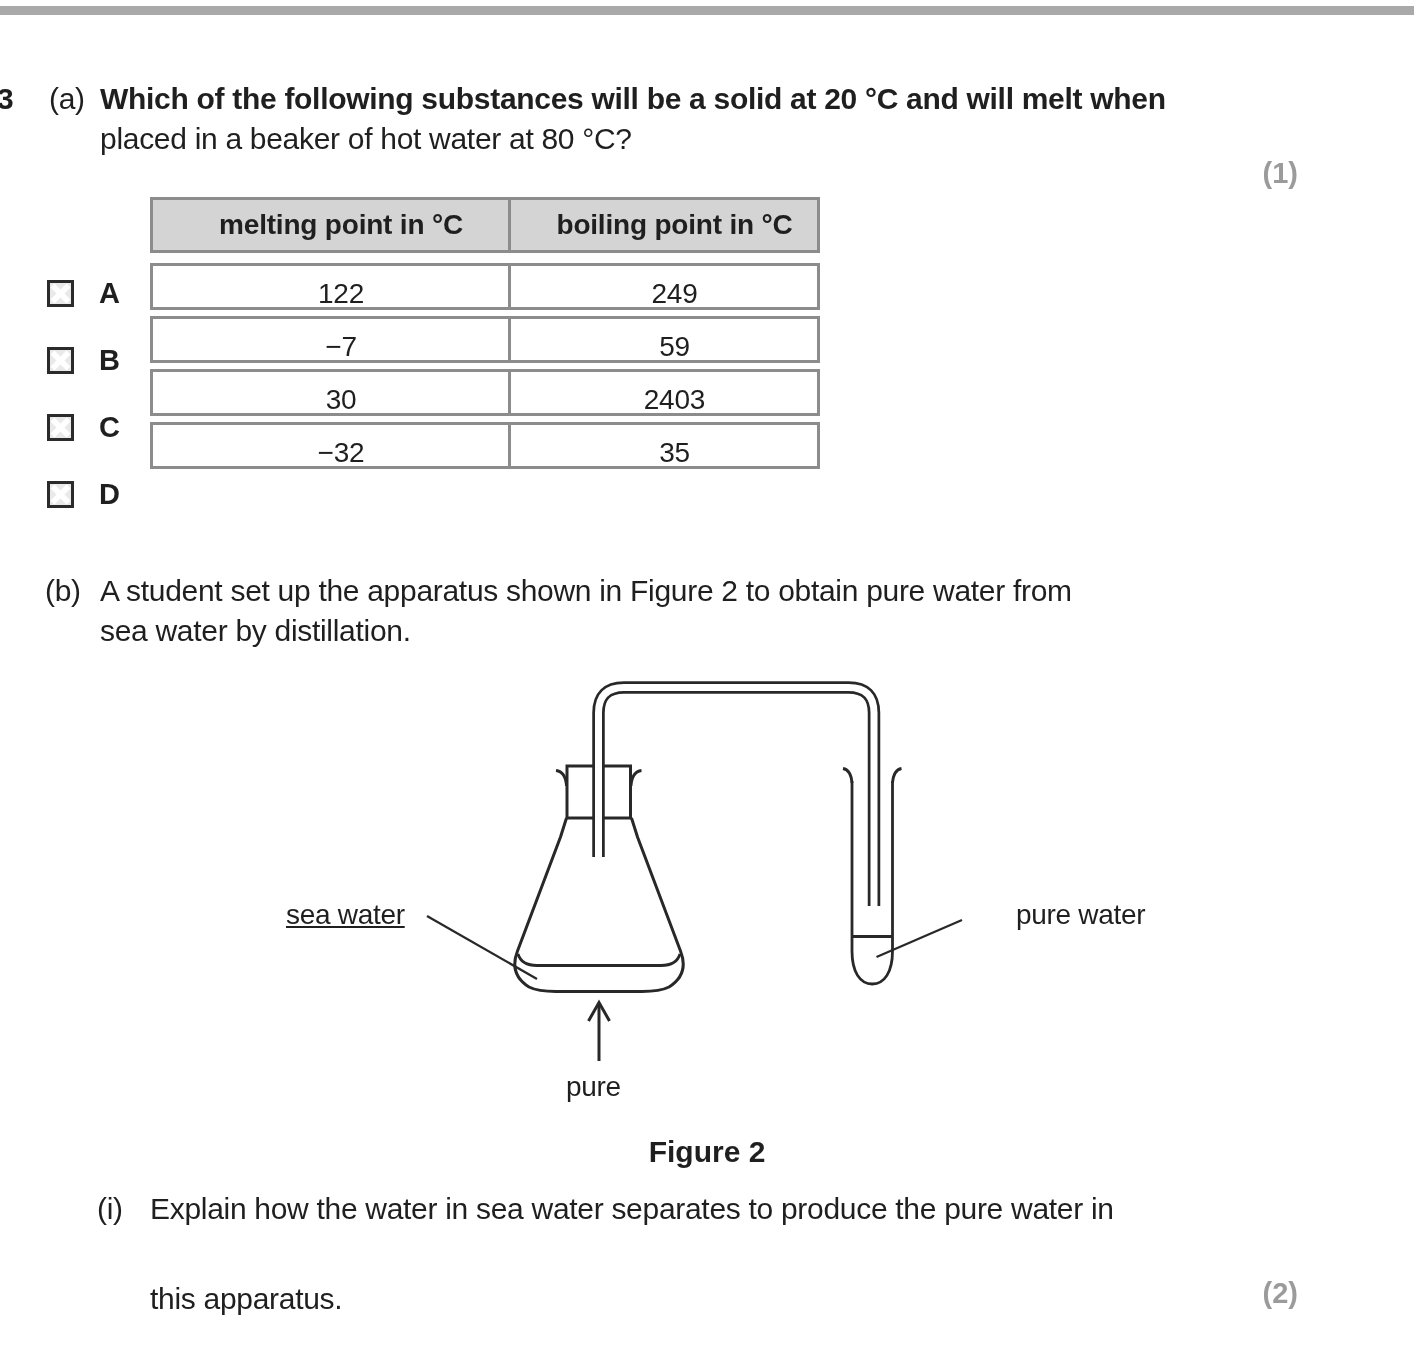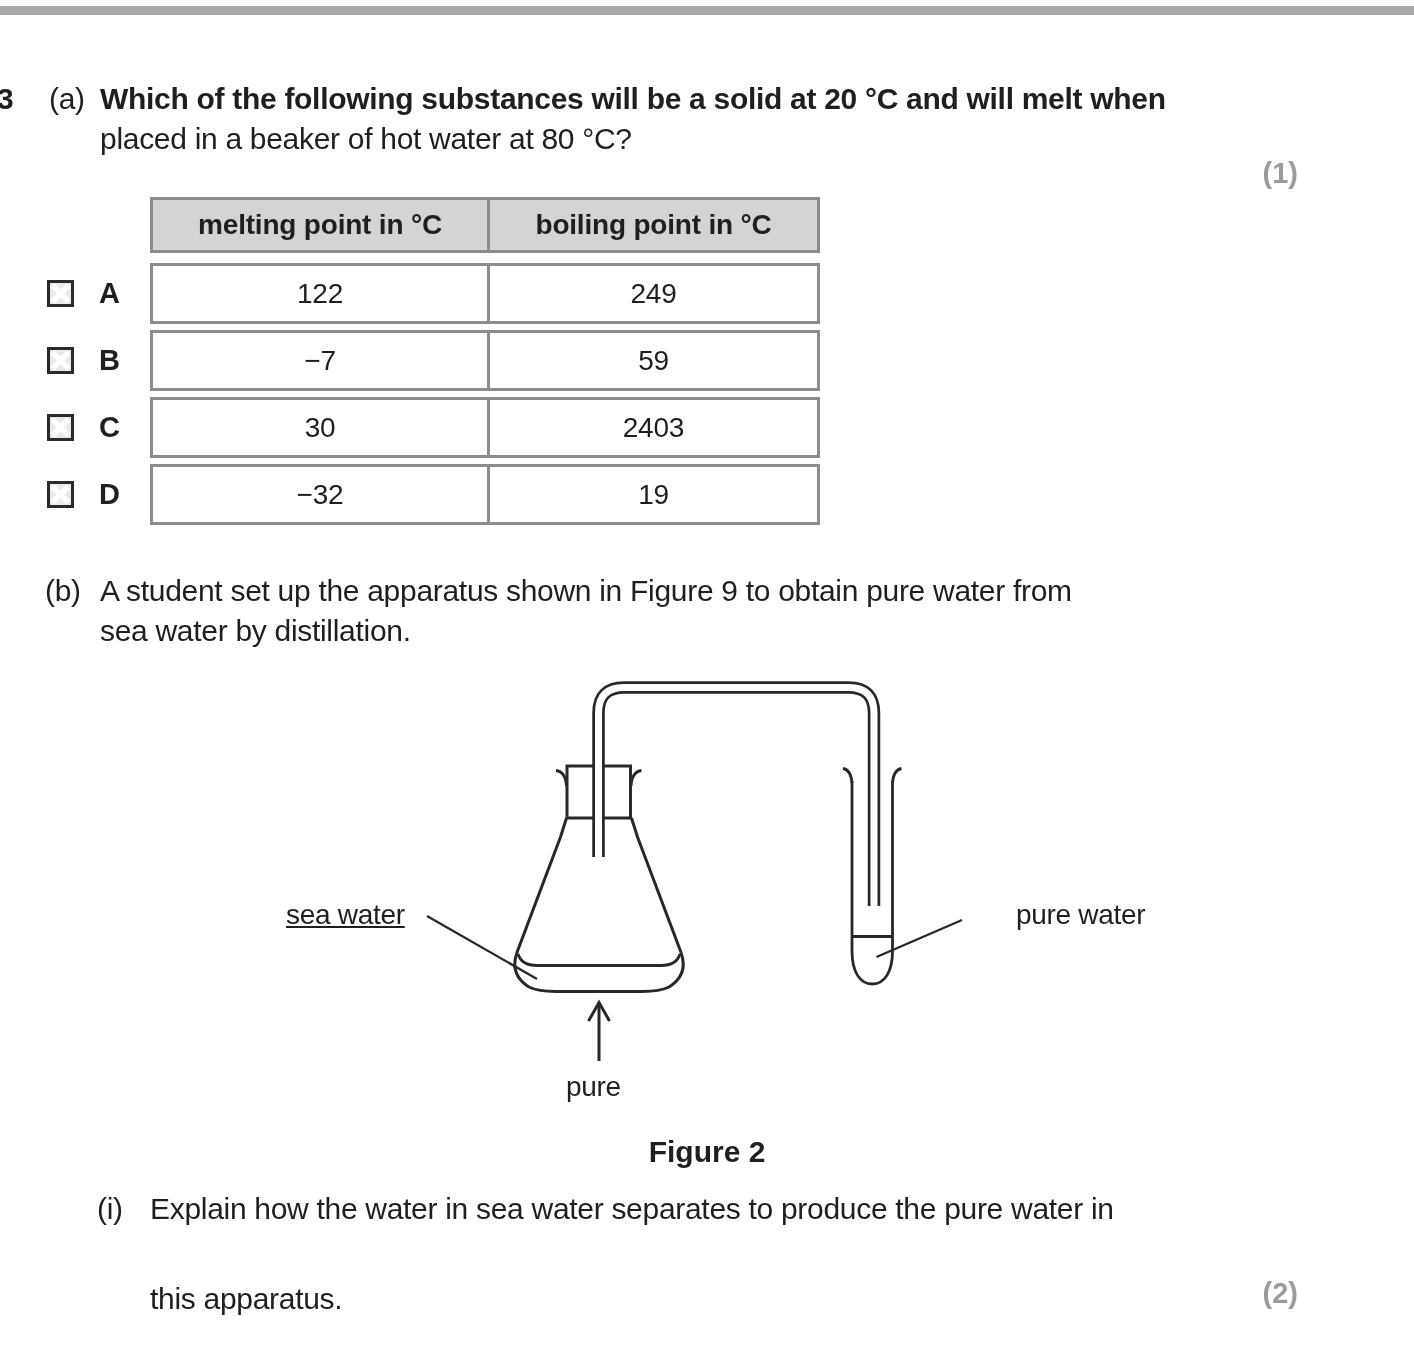--- a/index.html
+++ b/index.html
@@ -13,24 +13,24 @@
   }
   .topbar{position:absolute;left:0;top:6px;width:1414px;height:9px;background:#a9a9a9;}
   .txt{position:absolute;font-size:30px;line-height:37px;letter-spacing:-0.3px;white-space:nowrap;}
   .bold{font-weight:bold;}
   .marks{position:absolute;width:100px;text-align:right;font-size:29px;font-weight:bold;color:#9b9b9b;white-space:nowrap;}
 
   
   .qtable{position:absolute;left:150px;top:197px;width:670px;}
   .trow{display:flex;box-sizing:border-box;border:3px solid #8c8c8c;background:#ffffff;}
   .trow.head{height:56px;background:#d4d4d4;}
-  .trow.data{height:61px;}
+  .trow.data{height:47px;}
   .trow.head{margin-bottom:10px;}
   .trow.data + .trow.data{margin-top:6px;}
-  .cell{box-sizing:border-box;text-align:center;font-size:28px;letter-spacing:-0.2px;}
+  .cell{box-sizing:border-box;text-align:center;font-size:28px;letter-spacing:-0.2px;margin-left:21px;}
   .c1{flex:0 0 337px;border-right:3px solid #8c8c8c;}
   .c2{flex:1 1 auto;}
   .head .cell{font-weight:bold;line-height:50px;}
   .data .cell{line-height:55px;}
 
   
   .opt{position:absolute;left:47px;height:27px;display:flex;align-items:center;}
   .checkbox{
     box-sizing:border-box;width:27px;height:27px;
     border:3px solid #2b2b2b;background:#e9e9e9;
@@ -67,21 +67,21 @@
     <div class="trow data">
       <div class="cell c1">−7</div>
       <div class="cell c2">59</div>
     </div>
     <div class="trow data">
       <div class="cell c1">30</div>
       <div class="cell c2">2403</div>
     </div>
     <div class="trow data">
       <div class="cell c1">−32</div>
-      <div class="cell c2">19</div>
+      <div class="cell c2">35</div>
     </div>
   </div>
 
   <div class="opt" style="top:280px;">
     <span class="checkbox">
       <svg width="21" height="21" viewBox="0 0 21 21">
         <line x1="2.5" y1="2.5" x2="18.5" y2="18.5" stroke="#ffffff" stroke-width="5.5"></line>
         <line x1="18.5" y1="2.5" x2="2.5" y2="18.5" stroke="#ffffff" stroke-width="5.5"></line>
       </svg>
     </span>
@@ -109,21 +109,21 @@
     <span class="checkbox">
       <svg width="21" height="21" viewBox="0 0 21 21">
         <line x1="2.5" y1="2.5" x2="18.5" y2="18.5" stroke="#ffffff" stroke-width="5.5"></line>
         <line x1="18.5" y1="2.5" x2="2.5" y2="18.5" stroke="#ffffff" stroke-width="5.5"></line>
       </svg>
     </span>
     <span class="optletter">D</span>
   </div>
 
   <div class="txt" style="left:45px;top:572px;">(b)</div>
-  <div class="txt" style="left:100px;top:572px;">A student set up the apparatus shown in Figure 9 to obtain pure water from</div>
+  <div class="txt" style="left:100px;top:572px;">A student set up the apparatus shown in Figure 2 to obtain pure water from</div>
   <div class="txt" style="left:100px;top:612px;">sea water by distillation.</div>
 
   <svg style="position:absolute;left:410px;top:655px;" width="570" height="420" viewBox="410 655 570 420">
 
     <path d="M 566.5 818 L 560.5 837 L 517.5 951
              Q 508.5 974 529 987 Q 538 991.5 556 991.5
              L 642 991.5 Q 660 991.5 669 987 Q 689.5 974 680.5 951
              L 637.5 837 L 631.5 818" fill="#ffffff" stroke="#282828" stroke-width="3" stroke-linejoin="round"></path>
 
     <path d="M 518 954 Q 521.5 965.5 537 965.5 L 661 965.5 Q 676.5 965.5 680 954" fill="none" stroke="#282828" stroke-width="2.8"></path>

